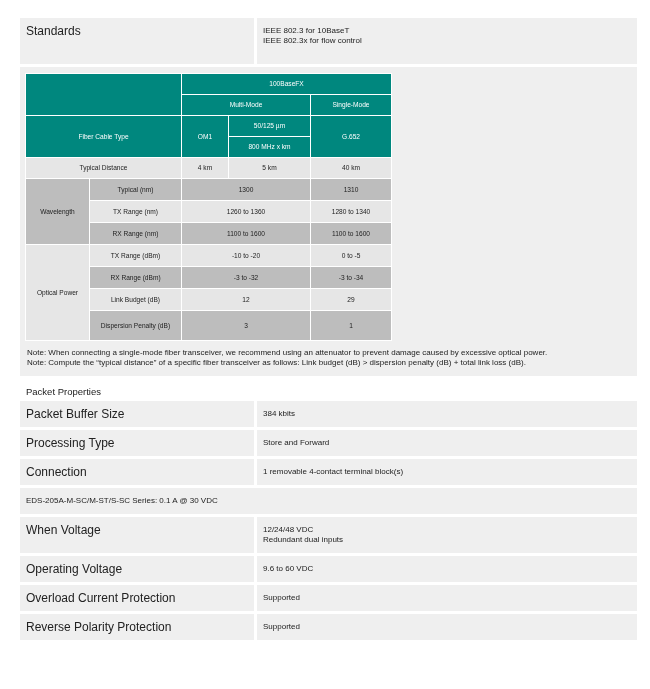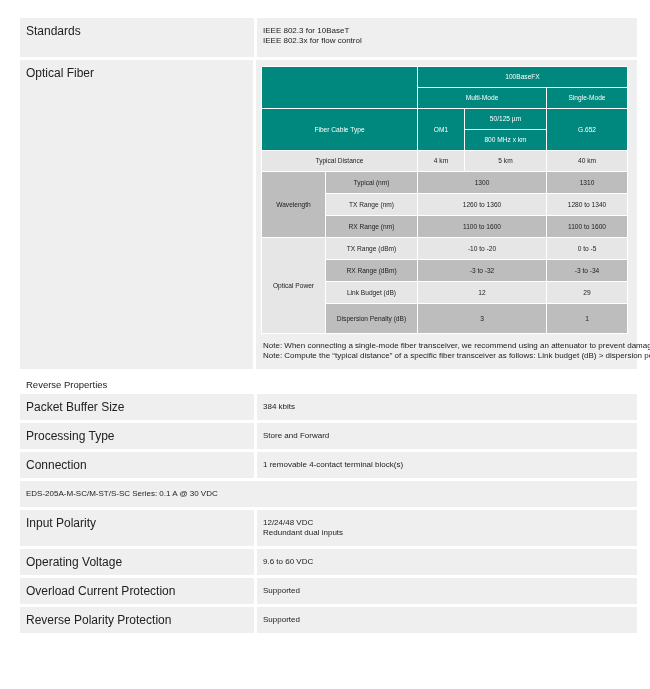--- a/index.html
+++ b/index.html
@@ -21,28 +21,27 @@
   .g-light { background: #e6e6e6; color: #222; }
   .note { font-size: 8px; line-height: 10px; padding: 7px 2px 0 2px; width: 370px; }
 </style>
 </head>
 <body>
 
 <div class="spec">
 
   <div class="row">
     <div class="lbl">Standards</div>
-    <div class="val" style="padding-bottom:11px;">
+    <div class="val" style="padding-bottom:18px;">
       <div>IEEE 802.3 for 10BaseT</div>
       <div>IEEE 802.3x for flow control</div>
     </div>
   </div>
 
   <div class="row">
-    <div class="lbl">Optical Fiber</div>
     <div class="val fiber-val">
       <table class="ot">
         <colgroup>
           <col style="width:64px">
             <col style="width:92px">
             <col style="width:47px">
             <col style="width:82px">
             <col style="width:81px">
         </colgroup>
         <tbody>
@@ -138,41 +137,41 @@
         </tr>
       </tbody>
         </table>
       <div class="note">
         <div>Note: When connecting a single-mode fiber transceiver, we recommend using an attenuator to prevent damage caused by excessive optical power.</div>
         <div>Note: Compute the “typical distance” of a specific fiber transceiver as follows: Link budget (dB) &gt; dispersion penalty (dB) + total link loss (dB).</div>
       </div>
     </div>
   </div>
 
-  <div class="section">Reverse Properties</div>
+  <div class="section">Packet Properties</div>
   <div class="row">
     <div class="lbl">Packet Buffer Size</div>
     <div class="val">384 kbits</div>
   </div>
   <div class="row">
     <div class="lbl">Processing Type</div>
     <div class="val">Store and Forward</div>
   </div>
 
   <div class="row">
     <div class="lbl">Connection</div>
     <div class="val">1 removable 4-contact terminal block(s)</div>
   </div>
   <div class="row">
     <div class="val">
       <div>EDS-205A-M-SC/M-ST/S-SC Series: 0.1 A @ 30 VDC</div>
     </div>
   </div>
   <div class="row">
-    <div class="lbl">Input Polarity</div>
+    <div class="lbl">When Voltage</div>
     <div class="val">
       <div>12/24/48 VDC</div>
       <div>Redundant dual inputs</div>
     </div>
   </div>
   <div class="row">
     <div class="lbl">Operating Voltage</div>
     <div class="val">9.6 to 60 VDC</div>
   </div>
   <div class="row">

